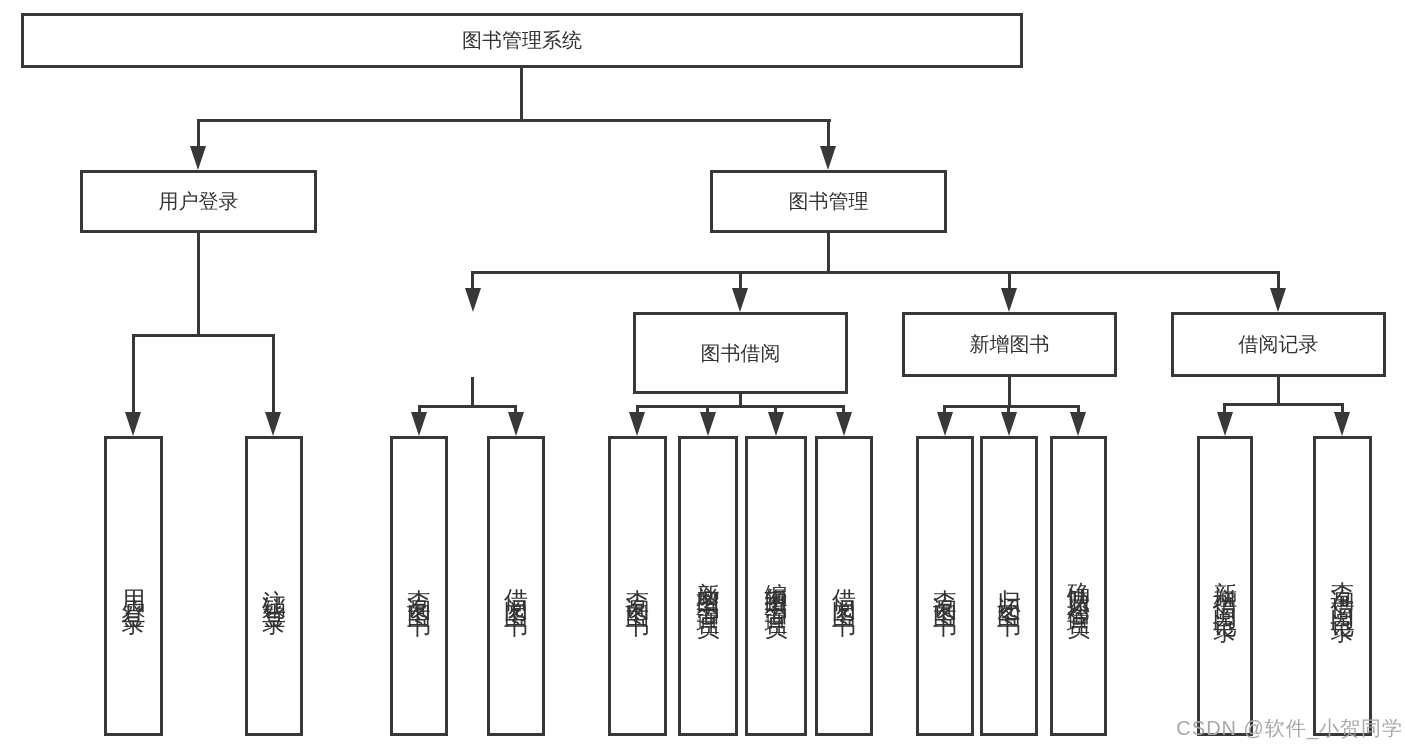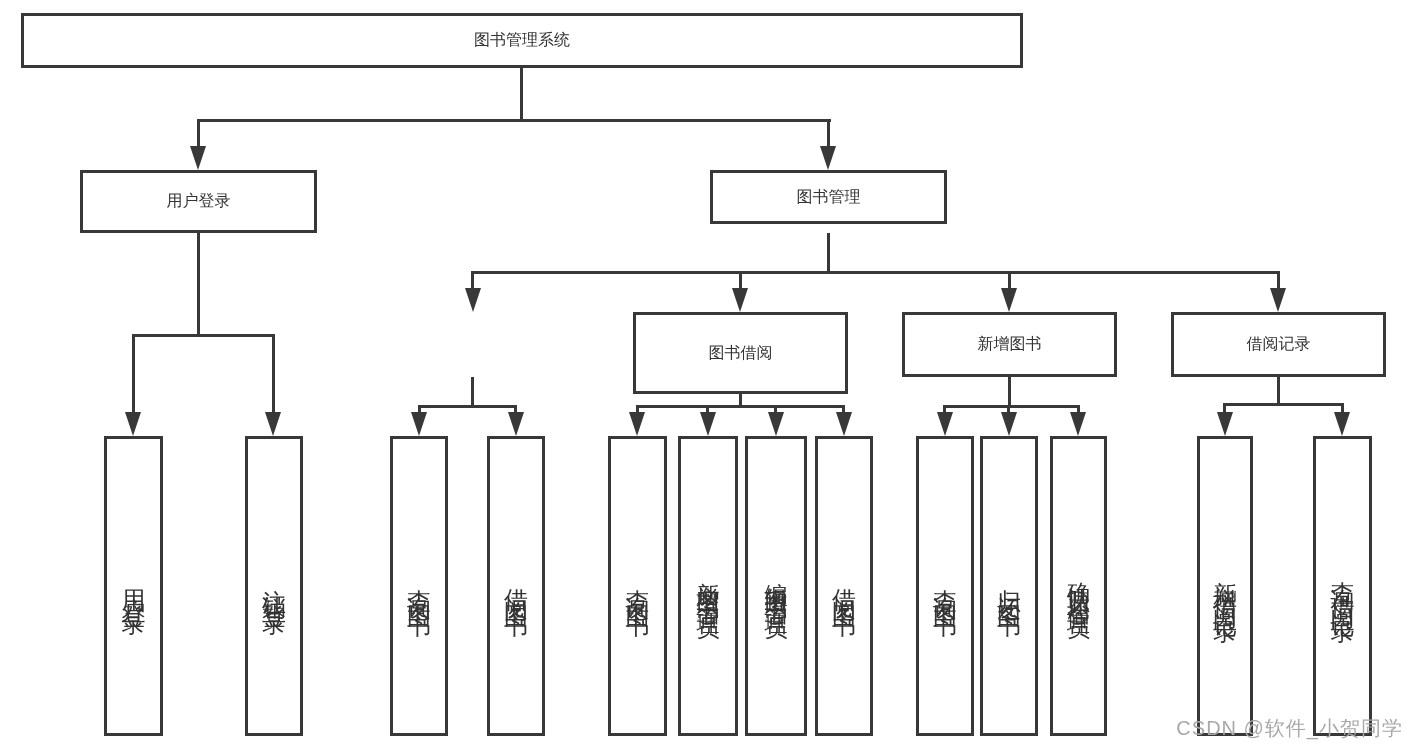--- a/index.html
+++ b/index.html
@@ -3,21 +3,21 @@
 <meta charset="utf-8">
 <style>
   html,body{margin:0;padding:0;background:#fff;}
   #canvas{
     position:relative;width:1405px;height:747px;background:#ffffff;overflow:hidden;
     font-family:"Liberation Sans","DejaVu Sans",sans-serif;color:#333333;
   }
   .box{
     position:absolute;background:#ffffff;border:3px solid #383838;box-sizing:border-box;
     display:flex;align-items:center;justify-content:center;
-    font-size:16px;color:#333333;z-index:2;
+    font-size:20px;color:#333333;z-index:2;
   }
   .vbox{
     position:absolute;background:#ffffff;border:3px solid #383838;box-sizing:border-box;
     display:flex;align-items:center;justify-content:center;top:436px;height:300px;z-index:2;
   }
   .vtext{
     writing-mode:vertical-rl;text-orientation:mixed;white-space:nowrap;
     font-size:24px;letter-spacing:8px;line-height:1;color:#333333;
   }
   .vtext.long{font-size:23px;letter-spacing:5px;}
@@ -38,21 +38,21 @@
 
 <div id="canvas">
 
   <div class="box" style="left:21px;top:13px;width:1002px;height:55px">
     <span>图书管理系统</span>
   </div>
 
   <div class="box" style="left:80px;top:170px;width:237px;height:63px">
     <span>用户登录</span>
   </div>
-  <div class="box" style="left:710px;top:170px;width:237px;height:54px">
+  <div class="box" style="left:710px;top:170px;width:237px;height:63px">
     <span>图书管理</span>
   </div>
 
   <div class="box" style="left:633px;top:312px;width:215px;height:82px">
     <span>图书借阅</span>
   </div>
   <div class="box" style="left:902px;top:312px;width:215px;height:65px">
     <span>新增图书</span>
   </div>
   <div class="box" style="left:1171px;top:312px;width:215px;height:65px">

